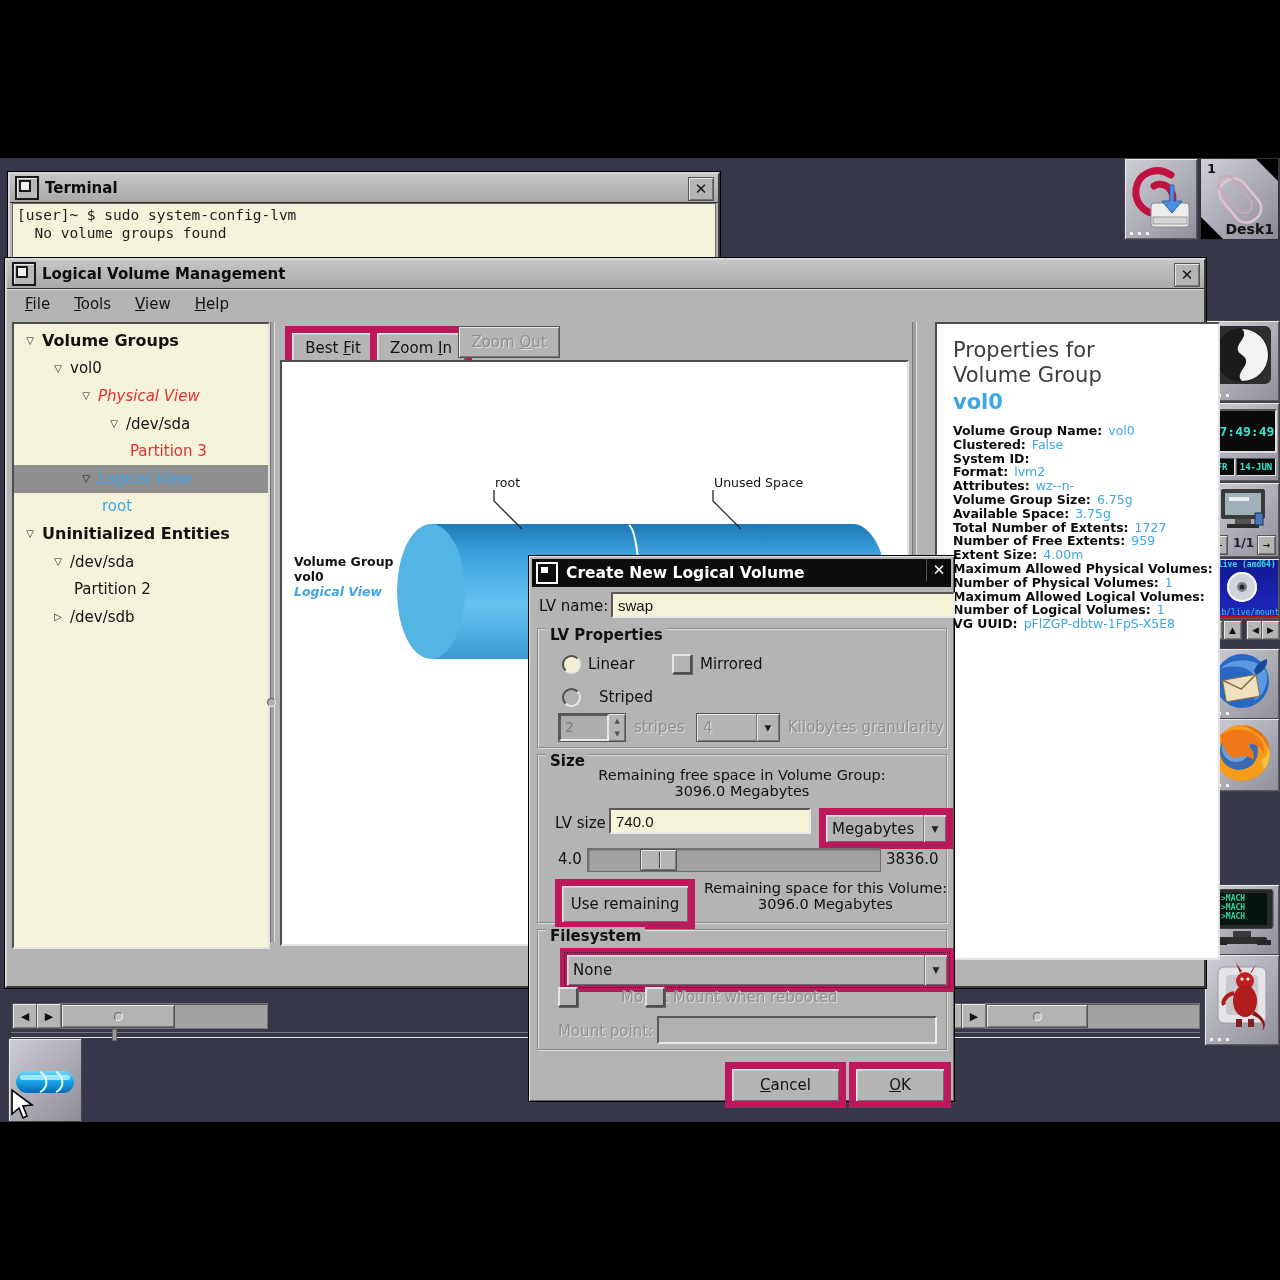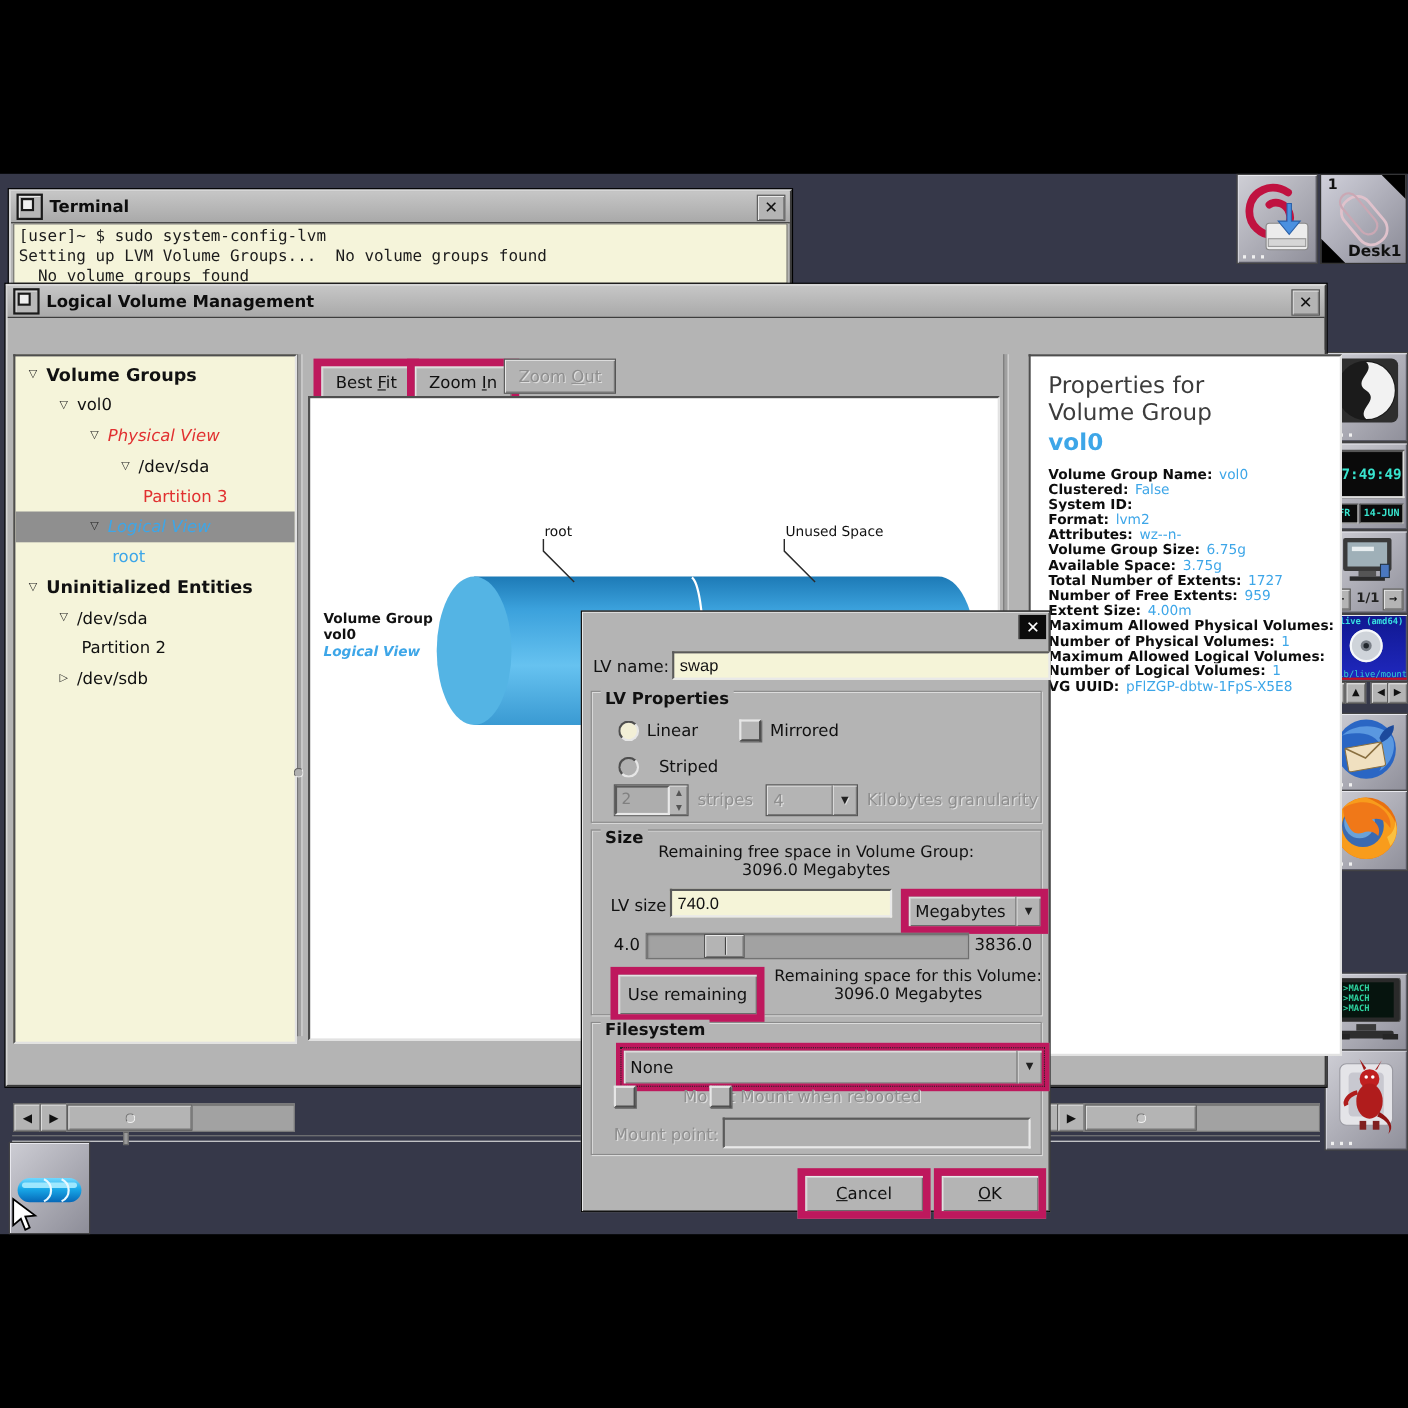--- a/index.html
+++ b/index.html
@@ -276,32 +276,38 @@
 <div class="win" id="terminal">
   <div class="titlebar">
     <div class="menubox">
         <div class="inner"></div>
       </div>
     <span class="title">Terminal</span>
     <div class="closebtn btn raised-soft">
         <span>✕</span>
       </div>
   </div>
-  <div class="body"><div>[user]~ $ sudo system-config-lvm</div><div>Setting up LVM Volume Groups...  No volume groups found</div><div>  No volume groups found</div></div>
+  <div class="body"><div>[user]~ $ sudo system-config-lvm</div><div>  No volume groups found</div></div>
 </div>
 
 <div class="win" id="lvm">
   <div class="titlebar">
     <div class="menubox">
         <div class="inner"></div>
       </div>
     <span class="title">Logical Volume Management</span>
     <div class="closebtn btn raised-soft">
         <span>✕</span>
       </div>
+  </div>
+  <div class="menubar">
+    <span class="mi"><u>F</u><span>ile</span></span>
+    <span class="mi"><u>T</u><span>ools</span></span>
+    <span class="mi"><u>V</u><span>iew</span></span>
+    <span class="mi"><u>H</u><span>elp</span></span>
   </div>
   <div class="content">
 
     <div class="tree">
 
         <div class="trow lv0 bold">
           <span class="arrow">▽</span>
           <span class="tlabel">Volume Groups</span>
         </div>
 
@@ -490,20 +496,26 @@
       <div class="hscroll-thumb raised-soft" style="left:0;width:100px;">
           <div class="dimple"></div>
         </div>
     </div>
     <div class="statusline"></div>
     <div class="status-tick"></div>
   </div>
 </div>
 
 <div class="abs" id="dialog">
+  <div class="dtitle">
+    <div class="dmenubox">
+        <div class="inner"></div>
+      </div>
+    <span class="title">Create New Logical Volume</span>
+  </div>
   <div class="dclose btn">
       <span>✕</span>
     </div>
 
   <label class="abs" style="left:10px;top:41px;">LV name:</label>
   <input class="abs field" style="left: 82px; top: 36px; width: 330px; height: 20px; font-size: 15px; padding: 1px 5px;" value="swap">
 
   <div class="dlg-frame" style="left:8px;top:72px;width:408px;height:118px;">
     <span class="legend">LV Properties</span>
     <div class="abs radio on" style="left:24px;top:26px;"></div>

